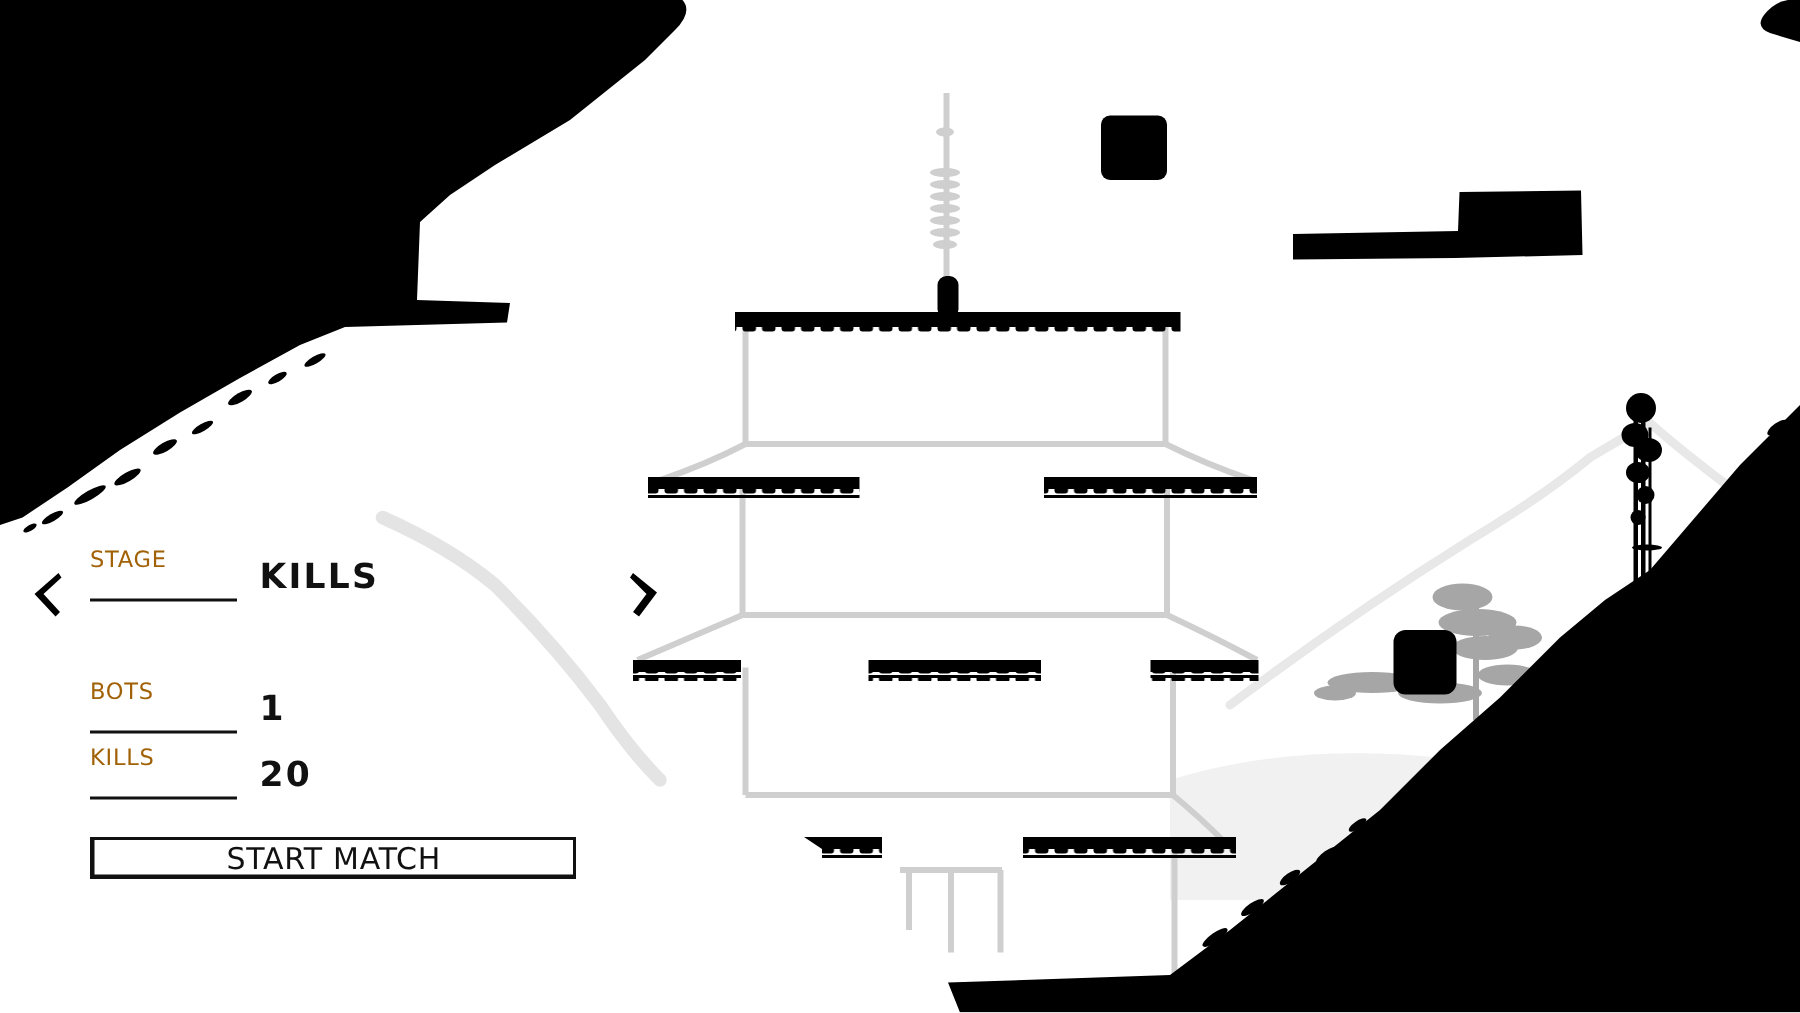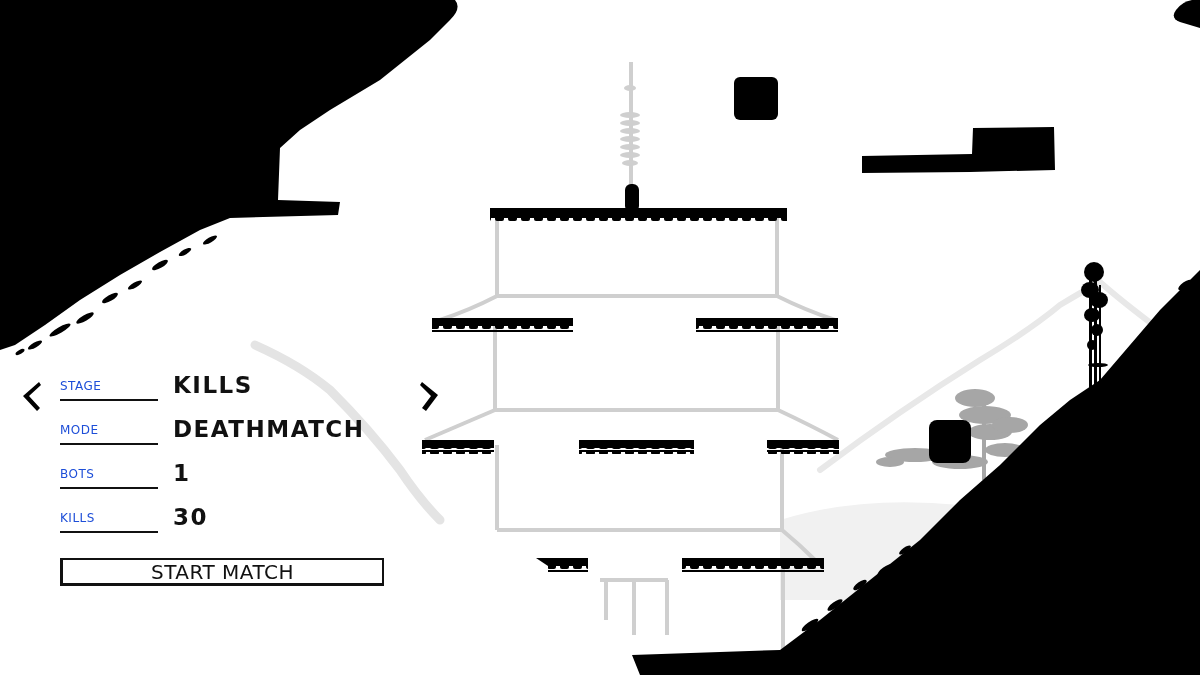--- a/index.html
+++ b/index.html
@@ -43,25 +43,25 @@
       left: 60px;
       width: 360px;
       height: 36px;
       cursor: pointer;
     }
     .menu-label {
       position: absolute;
       left: 0; bottom: 5px;
       width: 98px;
       font-family: "DejaVu Sans", sans-serif;
-      font-size: 12px;
+      font-size: 15px;
       letter-spacing: 0.5px;
-      color: #1d4ed8;
+      color: #a16207;
       border-bottom: 2px solid #111;
-      padding-bottom: 4px;
+      padding-bottom: 17px;
       line-height: 18px;
       text-transform: uppercase;
     }
     .menu-value {
       position: absolute;
       left: 113px; bottom: 8px;
       font-family: "DejaVu Sans", sans-serif;
       font-weight: bold;
       font-size: 23px;
       letter-spacing: 1.5px;
@@ -254,31 +254,27 @@
       <span class="menu-label">STAGE</span>
       <span class="menu-value">KILLS</span>
     </div>
 
     <div id="arrow-right" class="nav-arrow">
       <svg viewBox="0 0 26 36">
         <path d="M4 4 L20 17 L8 33 L4 30 L13 18 L2 7 Z" fill="#000"></path>
       </svg>
     </div>
 
-    <div id="row-mode" class="menu-row">
-      <span class="menu-label">MODE</span>
-      <span class="menu-value">DEATHMATCH</span>
-    </div>
 
     <div id="row-bots" class="menu-row">
       <span class="menu-label">BOTS</span>
       <span class="menu-value">1</span>
     </div>
 
     <div id="row-kills" class="menu-row">
       <span class="menu-label">KILLS</span>
-      <span class="menu-value">30</span>
+      <span class="menu-value">20</span>
     </div>
 
     <div id="start-button">START MATCH</div>
   </div>
 
 </div>
 
 </body></html>

